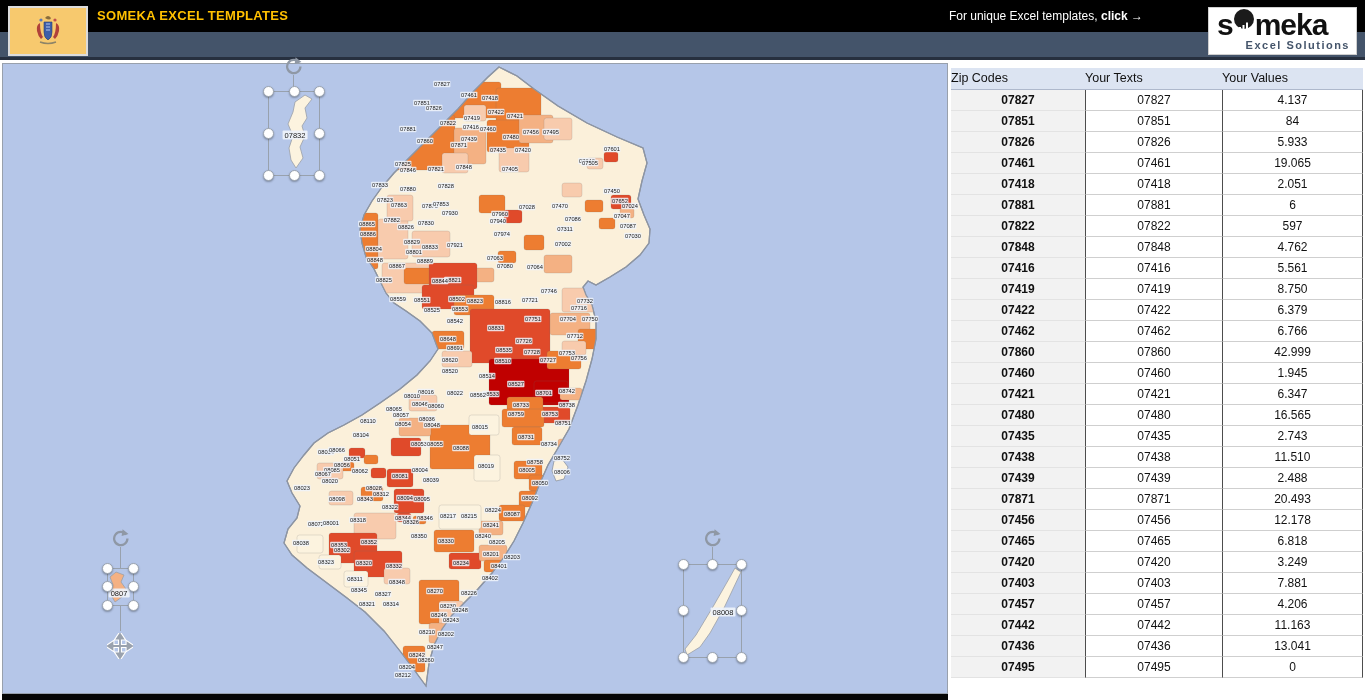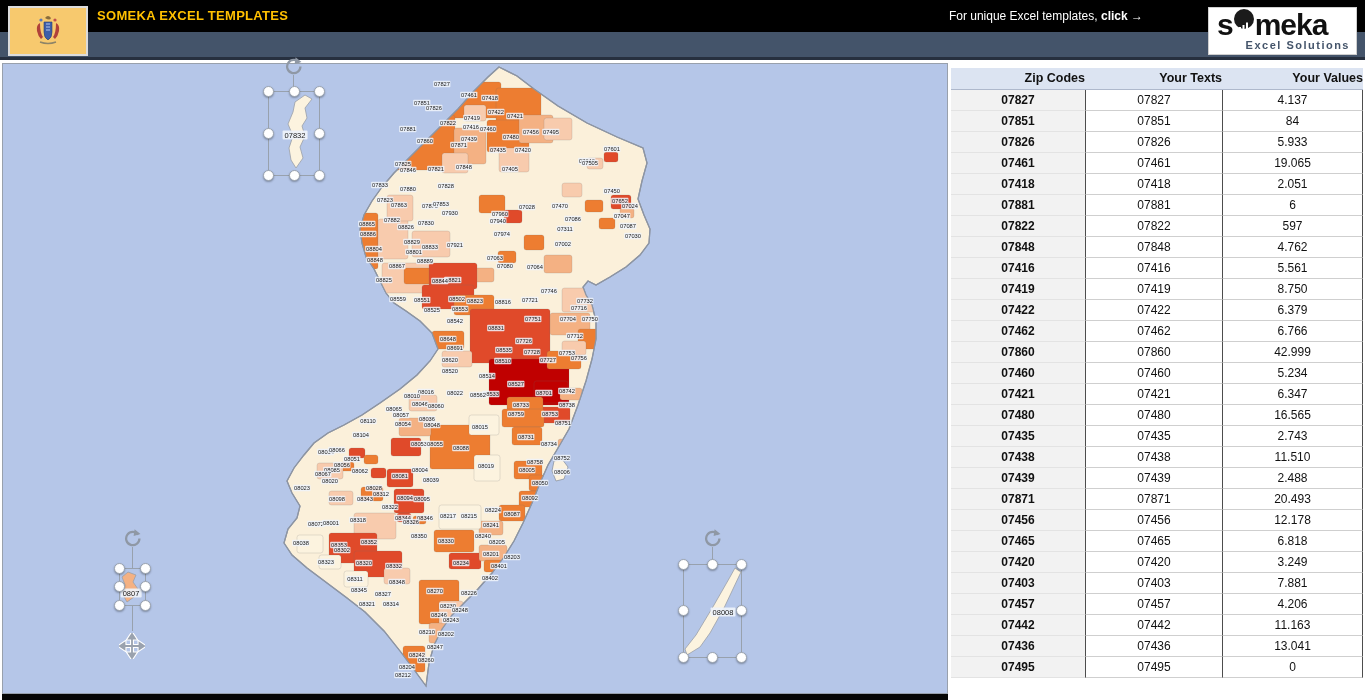--- a/index.html
+++ b/index.html
@@ -33,21 +33,21 @@
   .h{position:absolute;width:11px;height:11px;border-radius:50%;background:#ffffff;border:1.5px solid #9AA3AF;
      box-shadow:0 1px 2px rgba(0,0,0,.3);box-sizing:border-box;z-index:7;}
   .rline{position:absolute;width:1px;background:#98A1AD;z-index:4;}
   .roticon{position:absolute;z-index:7;}
   .shape-svg{position:absolute;left:0;top:0;overflow:visible;}
   
   .table-panel{position:absolute;left:951px;top:66px;width:412px;}
   .data-title{height:20px;background:#44546A;border:1px solid #2a3342;color:#ffffff;font-weight:bold;
               font-size:13px;text-align:center;line-height:20px;}
   .col-row{display:flex;height:21px;background:#DCE4F2;margin-top:2px;border-bottom:1px solid #aeb8cc;}
-  .col-row .cc{font-weight:bold;font-size:12.5px;color:#111111;text-align:right;line-height:21px;}
+  .col-row .cc{font-weight:normal;font-size:12.5px;color:#111111;text-align:left;line-height:21px;}
   .c0{width:134px;} .c1{width:137px;} .c2{width:141px;}
   .trow{display:flex;height:21px;}
   .trow .cell{font-size:12px;text-align:center;line-height:20px;color:#111111;box-sizing:border-box;}
   .cell.z{width:134px;background:#F2F2F2;font-weight:bold;border-bottom:1px solid #e3e3e3;}
   .cell.t{width:137px;background:#ffffff;border-left:1px solid #4d4d4d;border-bottom:1px solid #cfcfcf;}
   .cell.v{width:141px;background:#ffffff;border-left:1px solid #4d4d4d;border-right:1px solid #4d4d4d;border-bottom:1px solid #cfcfcf;}
 </style>
 </head>
 <body>
 
@@ -400,21 +400,21 @@
       <div class="h" style="left:-6px;top:-6px;"></div>
       <div class="h" style="left:20px;top:-6px;"></div>
       <div class="h" style="right:-6px;top:-6px;"></div>
       <div class="h" style="left:-6px;top:36px;"></div>
       <div class="h" style="right:-6px;top:36px;"></div>
       <div class="h" style="left:-6px;bottom:-6px;"></div>
       <div class="h" style="left:20px;bottom:-6px;"></div>
       <div class="h" style="right:-6px;bottom:-6px;"></div>
     </div>
 
-    <div class="selbox" style="left:116px;top:504px;width:25px;height:36px;text-decoration:underline;">
+    <div class="selbox" style="left:104px;top:504px;width:25px;height:36px;text-decoration:underline;">
       <svg class="shape-svg" width="25" height="36">
         <polygon points="8,3 16,6 13,13 18,20 14,28 7,33 3,26 5,16 2,8" fill="#F4B183" stroke="#9aa0a8" stroke-width="0.8"></polygon>
       </svg>
       <div class="zl2" style="left:11px;top:24px;">0807</div>
       <div class="rline" style="left:12px;top:-22px;height:22px;"></div>
       <div class="roticon" style="left:3px;top:-41px;">
         <svg width="19" height="19" viewBox="0 0 20 20">
             <path d="M16 7 A7 7 0 1 0 17.3 11" fill="none" stroke="#8f98a5" stroke-width="2.4"></path>
             <path d="M12.2 1.2 L18.4 6.2 L11.2 8.4 Z" fill="#8f98a5"></path>
           </svg>
@@ -533,21 +533,21 @@
         <div class="cell v">6.766</div>
       </div>
       <div class="trow">
         <div class="cell z">07860</div>
         <div class="cell t">07860</div>
         <div class="cell v">42.999</div>
       </div>
       <div class="trow">
         <div class="cell z">07460</div>
         <div class="cell t">07460</div>
-        <div class="cell v">5.234</div>
+        <div class="cell v">1.945</div>
       </div>
       <div class="trow">
         <div class="cell z">07421</div>
         <div class="cell t">07421</div>
         <div class="cell v">6.347</div>
       </div>
       <div class="trow">
         <div class="cell z">07480</div>
         <div class="cell t">07480</div>
         <div class="cell v">16.565</div>

